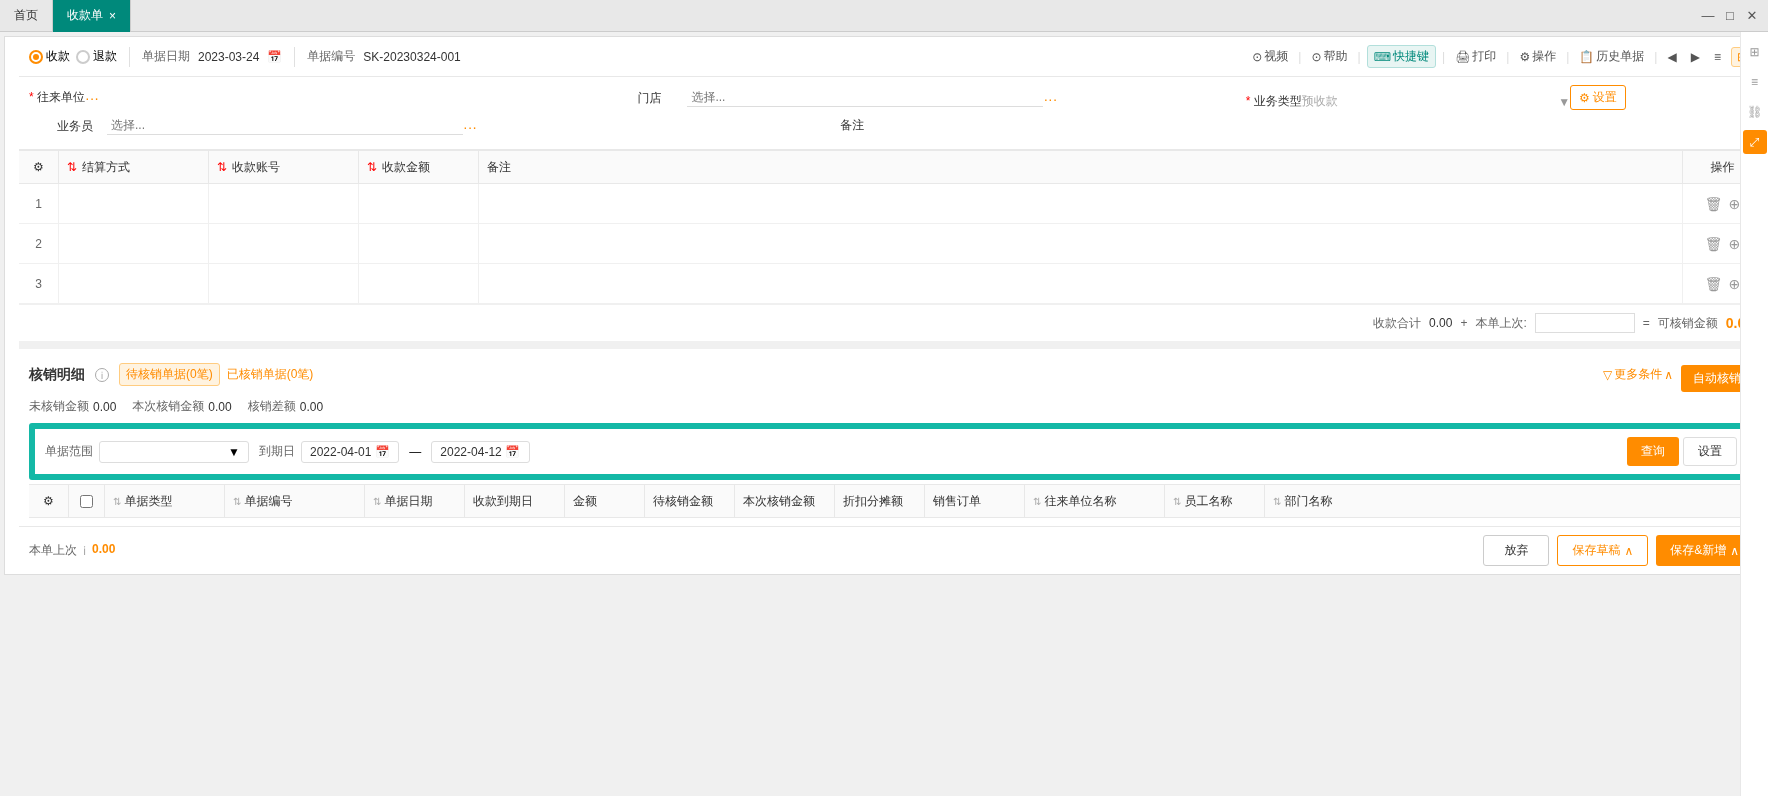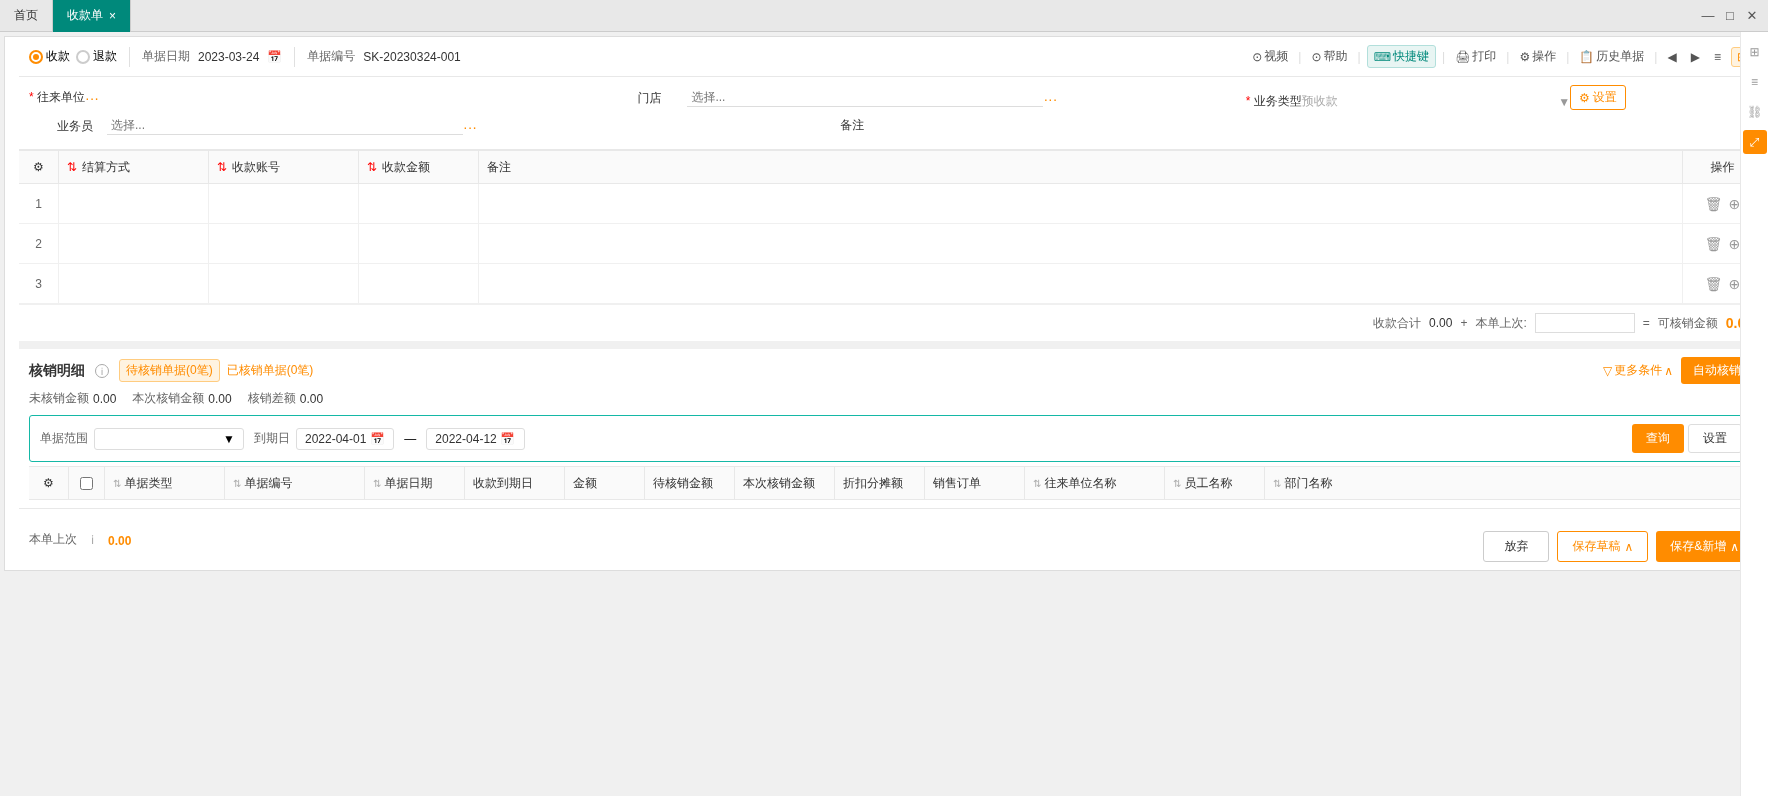--- a/index.html
+++ b/index.html
@@ -93,25 +93,25 @@
     .tab-links { display: flex; }
     .tab-link { color: #ff8c00; cursor: pointer; padding: 2px 6px; border-radius: 3px; border: 1px solid transparent; }
     .tab-link.active { background: #fff3e0; border-color: #ffcc80; }
     .stat-item { display: flex; align-items: center; gap: 4px; }
     .stat-label { color: #666; }
     .stat-value { color: #333; }
     .writeoff-right { margin-left: auto; display: flex; align-items: center; gap: 8px; }
     .more-conditions { display: flex; align-items: center; gap: 2px; color: #ff8c00; cursor: pointer; }
     .auto-writeoff-btn {
       background: #ff8c00; color: #fff; border: none; padding: 5px 12px;
-      border-radius: 3px; cursor: pointer;
+      border-radius: 3px; cursor: pointer; margin-top: 8px;
     }
 
     
-    .filter-row { display: flex; align-items: center; gap: 10px; padding: 6px 0; border: 1px solid #14b8a6; border-radius: 3px; padding: 8px 10px; margin-bottom: 4px; }
+    .filter-row { display: flex; align-items: center; gap: 10px; padding: 6px 0; border: 6px solid #14b8a6; border-radius: 3px; padding: 8px 10px; margin-bottom: 4px; }
     .filter-field { display: flex; align-items: center; gap: 6px; }
     .filter-label { color: #666; white-space: nowrap; }
     .filter-select { display: flex; align-items: center; border: 1px solid #ddd; padding: 3px 8px; border-radius: 3px; min-width: 150px; gap: 6px; cursor: pointer; }
     .filter-select-text { flex: 1; color: #333; }
     .filter-date { display: flex; align-items: center; border: 1px solid #ddd; padding: 3px 8px; border-radius: 3px; gap: 4px; cursor: pointer; }
     .filter-date-text { color: #333; text-align: right; }
     .date-icon { color: #999; }
     .filter-right { margin-left: auto; display: flex; gap: 4px; }
     .query-btn { background: #ff8c00; color: #fff; border: none; padding: 5px 14px; border-radius: 3px; cursor: pointer; }
     .settings-btn2 { background: #fff; color: #333; border: 1px solid #ddd; padding: 5px 14px; border-radius: 3px; cursor: pointer; }
@@ -129,24 +129,24 @@
     .bth-pend { width: 90px; min-width: 90px; }
     .bth-this { width: 100px; min-width: 100px; }
     .bth-disc { width: 90px; min-width: 90px; }
     .bth-sale { width: 100px; min-width: 100px; }
     .bth-company { width: 140px; min-width: 140px; }
     .bth-staff { width: 100px; min-width: 100px; }
     .bth-dept { flex: 1; min-width: 80px; }
 
     
     .footer { display: flex; align-items: center; padding: 8px 10px; background: #fff; border-top: 1px solid #e8e8e8; }
-    .footer-left { display: flex; align-items: flex-end; gap: 14px; }
+    .footer-left { display: flex; align-items: flex-start; gap: 6px; }
     .prev-label { color: #666; }
     .prev-value { color: #ff8c00; font-weight: 600; }
-    .footer-right { margin-left: auto; display: flex; gap: 8px; margin-top: 14px; }
+    .footer-right { margin-left: auto; display: flex; gap: 8px; }
     .btn-discard { background: #fff; color: #333; border: 1px solid #ccc; padding: 6px 20px; border-radius: 3px; cursor: pointer; }
     .btn-draft { background: #fff; color: #ff8c00; border: 1px solid #ff8c00; padding: 6px 14px; border-radius: 3px; cursor: pointer; display: flex; align-items: center; gap: 4px; }
     .btn-save-new { background: #ff8c00; color: #fff; border: none; padding: 6px 14px; border-radius: 3px; cursor: pointer; display: flex; align-items: center; gap: 4px; }
 
     
     .right-panel { position: fixed; right: 0; top: 32px; bottom: 0; width: 28px; background: #fff; border-left: 1px solid #e8e8e8; display: flex; flex-direction: column; align-items: center; padding-top: 8px; gap: 6px; }
     .rp-icon { width: 24px; height: 24px; display: flex; align-items: center; justify-content: center; cursor: pointer; color: #999; border-radius: 3px; }
     .rp-icon.active { background: #ff8c00; color: #fff; }
 
     .req-star { color: #f00; margin-right: 2px; }

